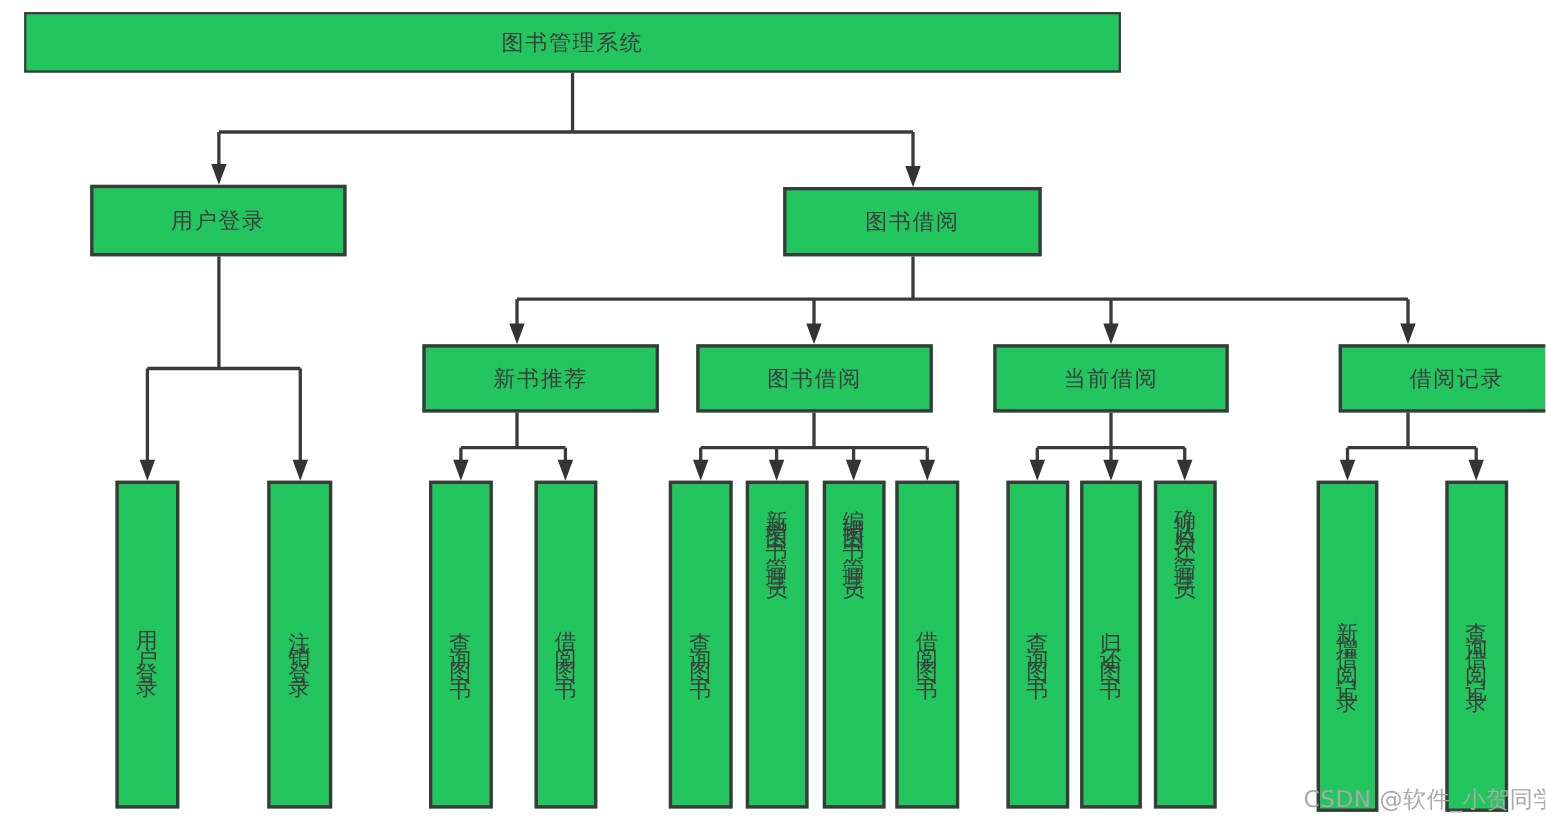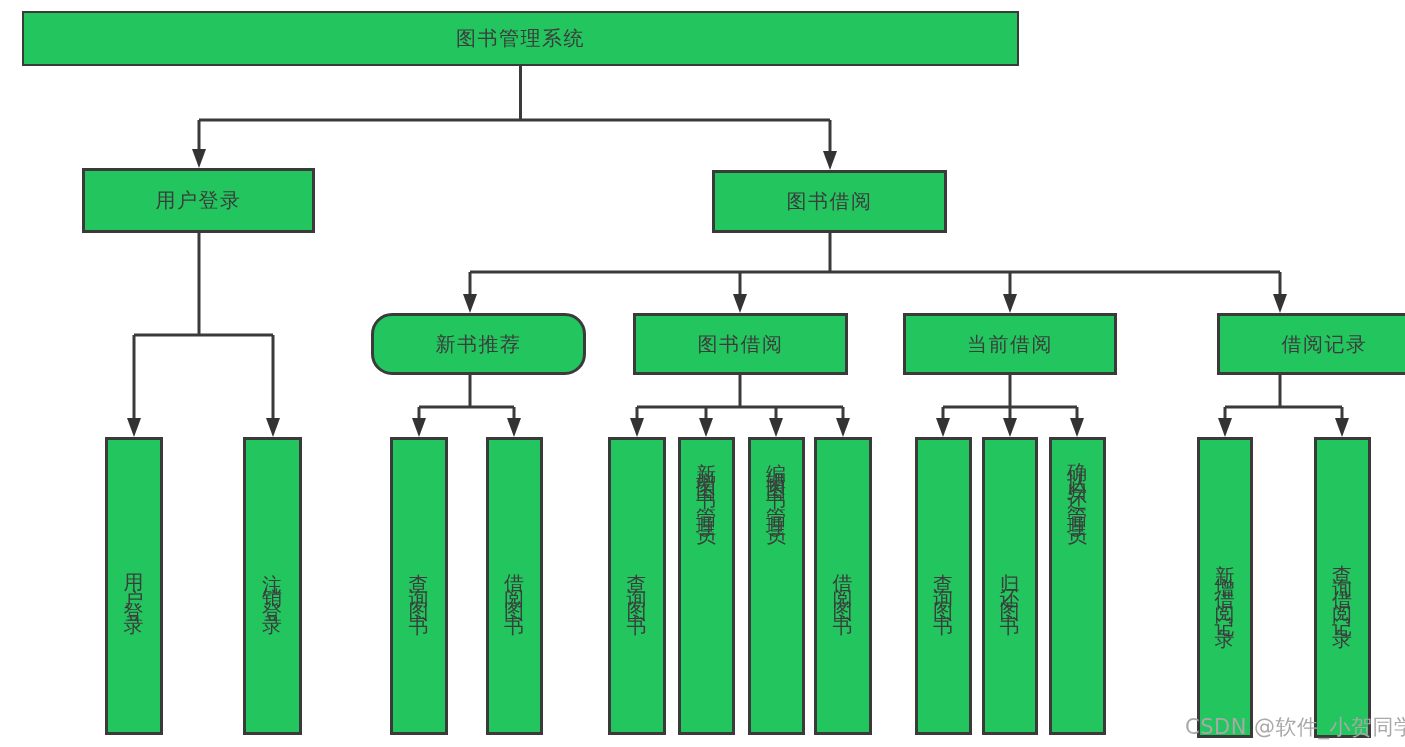--- a/index.html
+++ b/index.html
@@ -132,21 +132,21 @@
     <span class="hlabel">图书管理系统</span>
   </div>
 
   <div class="node" style="left:82px; top:168px; width:233px; height:65px;">
     <span class="hlabel">用户登录</span>
   </div>
   <div class="node" style="left:712px; top:170px; width:235px; height:63px;">
     <span class="hlabel">图书借阅</span>
   </div>
 
-  <div class="node" style="left:371px; top:313px; width:215px; height:62px;border-radius:21px;">
+  <div class="node" style="left:384px; top:313px; width:215px; height:62px;">
     <span class="hlabel">新书推荐</span>
   </div>
   <div class="node" style="left:633px; top:313px; width:215px; height:62px;">
     <span class="hlabel">图书借阅</span>
   </div>
   <div class="node" style="left:903px; top:313px; width:214px; height:62px;">
     <span class="hlabel">当前借阅</span>
   </div>
   <div class="node" style="left:1173px; top:313px; width:215px; height:62px;margin-left:44px;">
     <span class="hlabel">借阅记录</span>

